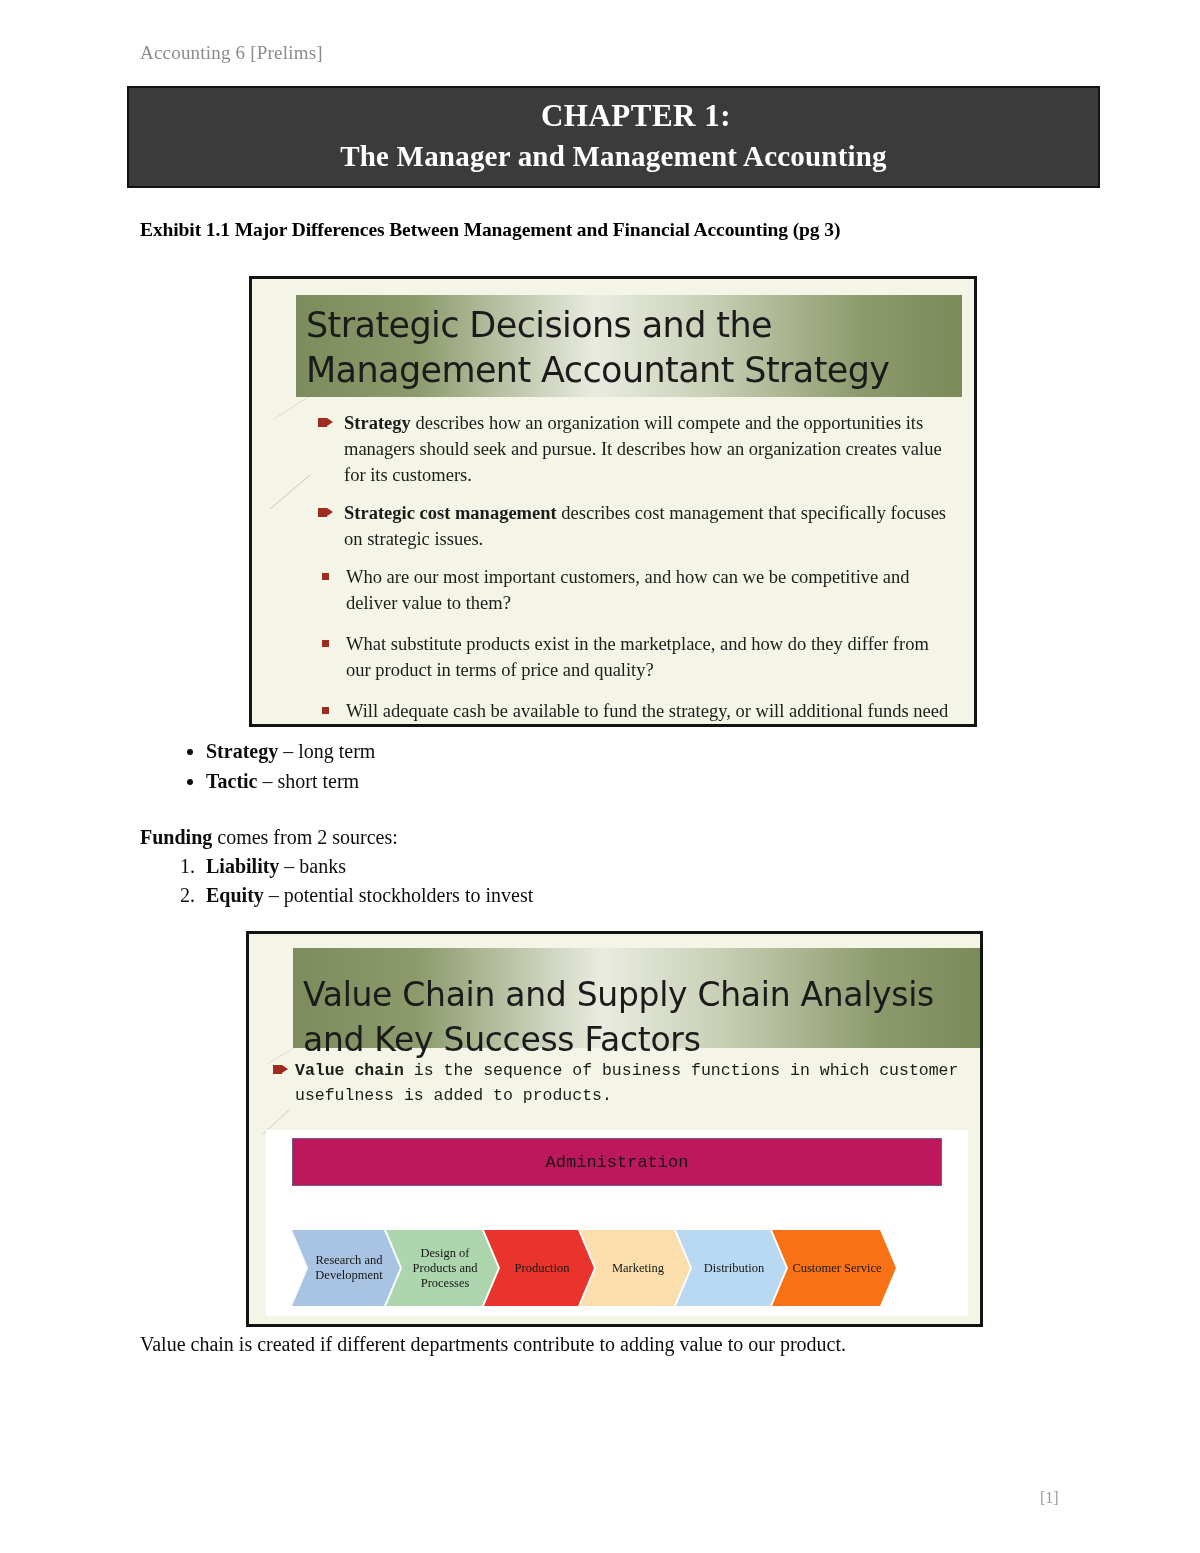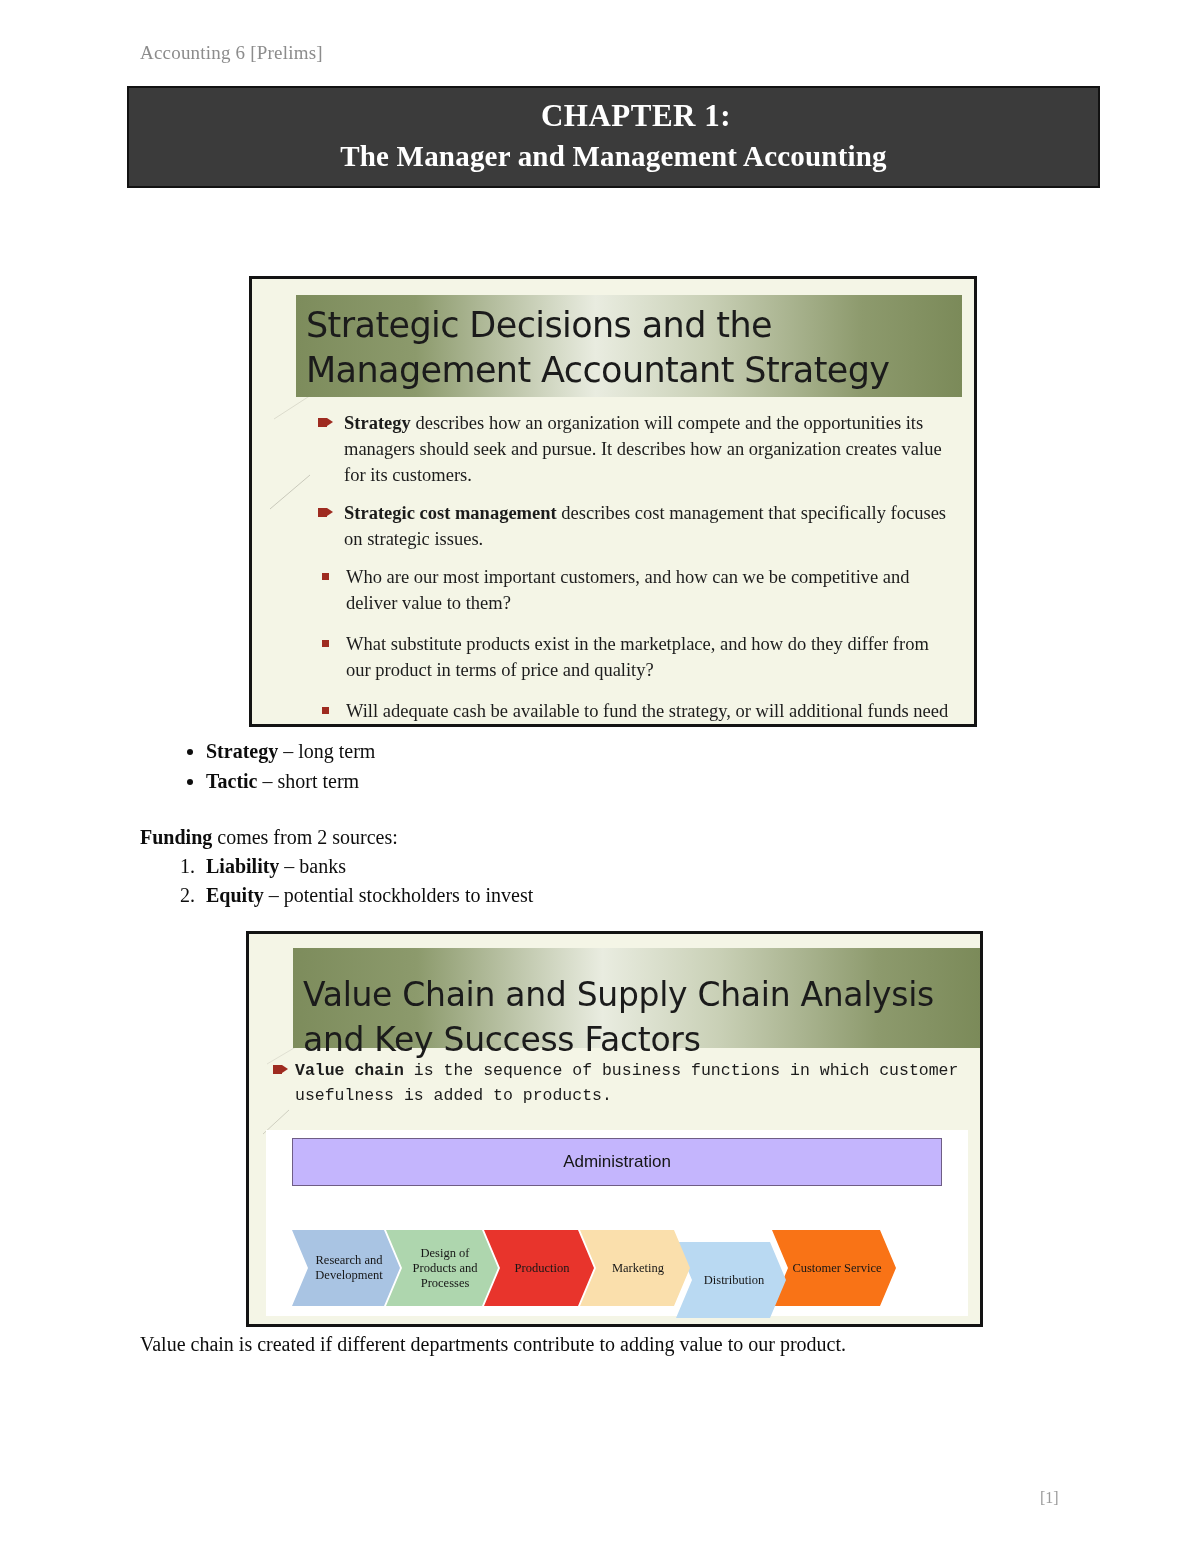--- a/index.html
+++ b/index.html
@@ -247,27 +247,27 @@
     width: 702px;
     height: 186px;
     background: #ffffff;
   }
   .admin-bar {
     position: absolute;
     left: 26px;
     top: 8px;
     width: 650px;
     height: 48px;
-    background: #c4b5fd;
+    background: #be185d;
     border: 1px solid #6f5d85;
     box-sizing: border-box;
     display: flex;
     align-items: center;
     justify-content: center;
-    font-family: Liberation Sans, sans-serif;
+    font-family: Liberation Mono, monospace;
     font-size: 17px;
     color: #151515;
   }
   .chain {
     position: absolute;
     left: 26px;
     top: 100px;
     width: 660px;
     height: 76px;
     display: flex;
@@ -314,20 +314,21 @@
 
 <div class="page">
 
   <div class="doc-header">Accounting 6 [Prelims]</div>
 
   <div class="chapter-banner">
     <div class="line1">CHAPTER 1:</div>
     <div class="line2">The Manager and Management Accounting</div>
   </div>
 
+  <div class="exhibit-heading">Exhibit 1.1 Major Differences Between Management and Financial Accounting (pg 3)</div>
 
   <div class="slide" id="slide1">
     <svg class="slide-deco" width="728" height="451" viewBox="0 0 728 451">
       <line x1="18" y1="230" x2="58" y2="196" stroke="#c9c9bb" stroke-width="1"></line>
       <line x1="22" y1="140" x2="90" y2="96" stroke="#dcdccd" stroke-width="1"></line>
     </svg>
 
     <div class="slide-title">
       <span>Strategic Decisions and the</span>
       <span>Management Accountant Strategy</span>
@@ -410,21 +411,21 @@
           </div>
           <div class="chev" style="background: rgb(174, 214, 174); width: 112px; z-index: 5;">
             <span>Design of Products and Processes</span>
           </div>
           <div class="chev" style="background: rgb(232, 52, 44); width: 110px; z-index: 4; justify-content: center;">
             <span>Production</span>
           </div>
           <div class="chev" style="background: rgb(250, 223, 172); width: 110px; z-index: 3;">
             <span>Marketing</span>
           </div>
-          <div class="chev" style="background: rgb(185, 217, 242); width: 110px; z-index: 2; margin-top: 12px;">
+          <div class="chev" style="background: rgb(185, 217, 242); width: 110px; z-index: 2;">
             <span>Distribution</span>
           </div>
           <div class="chev" style="background: #f97316; width: 124px; z-index: 1;">
             <span>Customer Service</span>
           </div>
         </div>
     </div>
   </div>
 
   <div class="vc-caption">Value chain is created if different departments contribute to adding value to our product.</div>

